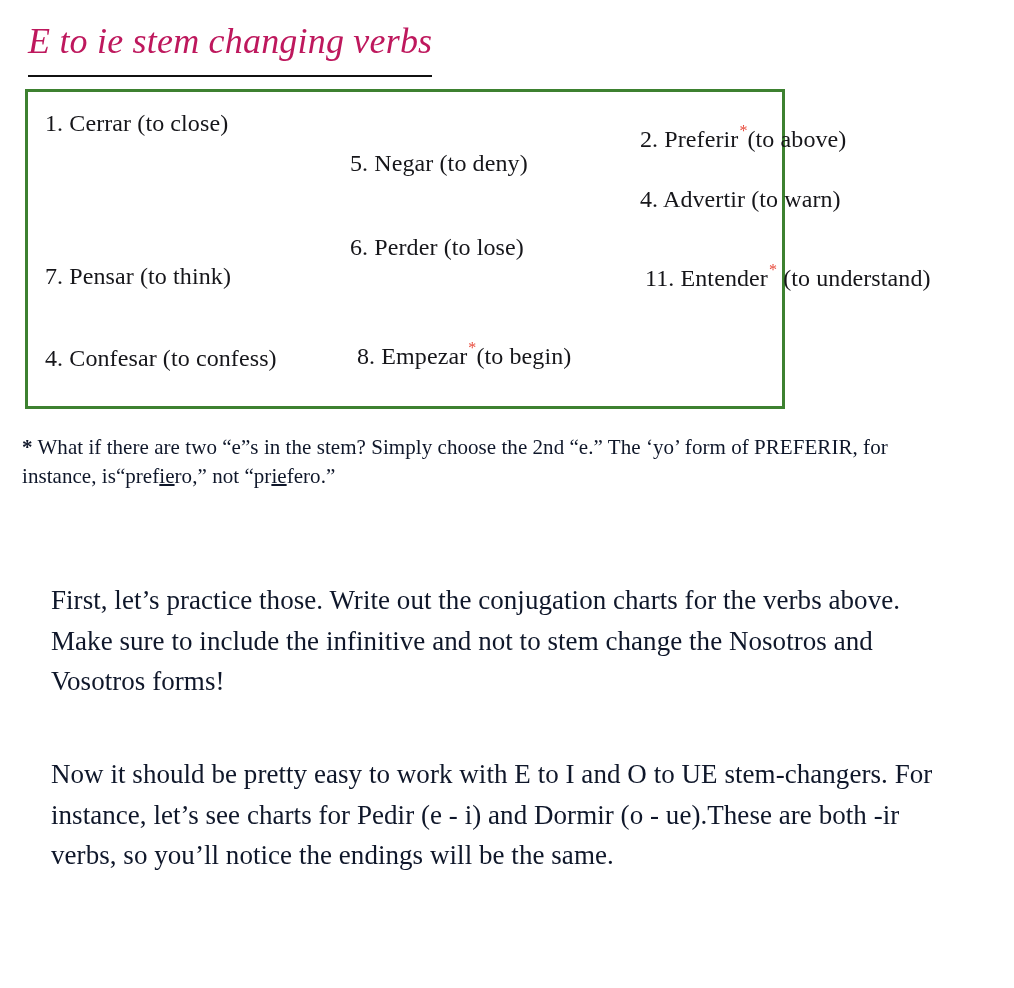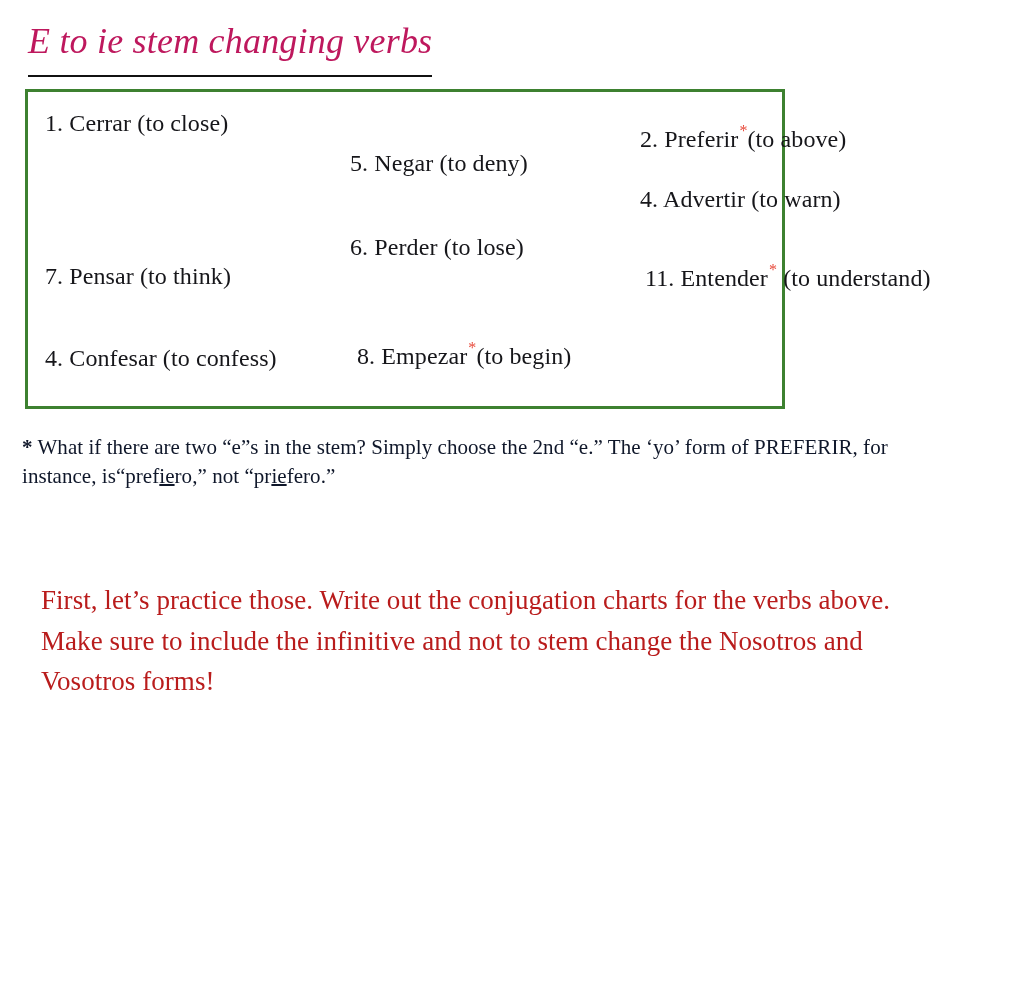--- a/index.html
+++ b/index.html
@@ -113,25 +113,25 @@
     font-weight: bold;
   }
   .footnote u {
     text-decoration: underline;
     text-underline-offset: 1px;
   }
 
   
   .body-par {
     position: absolute;
-    left: 41px;
+    left: 51px;
     width: 905px;
     font-size: 27px;
     line-height: 40.5px;
-    color: #b91c1c;
+    color: #0f172a;
     letter-spacing: 0.05px;
   }
   .par-1 { top: 580px; }
   .par-2 { top: 754px; }
 </style>
 </head>
 <body>
 
 <div class="page">
 
@@ -176,14 +176,15 @@
         </div>
       </div>
 
     </div>
   </div>
 
   <div class="footnote"><span class="fn-star">*</span><span> What if there are two “e”s in the stem? Simply choose the 2nd “e.” The ‘yo’ form of PREFERIR, for instance, is“pref</span><u>ie</u><span>ro,” not “pr</span><u>ie</u><span>fero.”</span></div>
 
   <div class="body-par par-1">First, let’s practice those. Write out the conjugation charts for the verbs above. Make sure to include the infinitive and not to stem change the Nosotros and Vosotros forms!</div>
 
+  <div class="body-par par-2">Now it should be pretty easy to work with E to I and O to UE stem-changers. For instance, let’s see charts for Pedir (e - i) and Dormir (o - ue).These are both -ir verbs, so you’ll notice the endings will be the same.</div>
 
 </div>
 
 </body></html>

